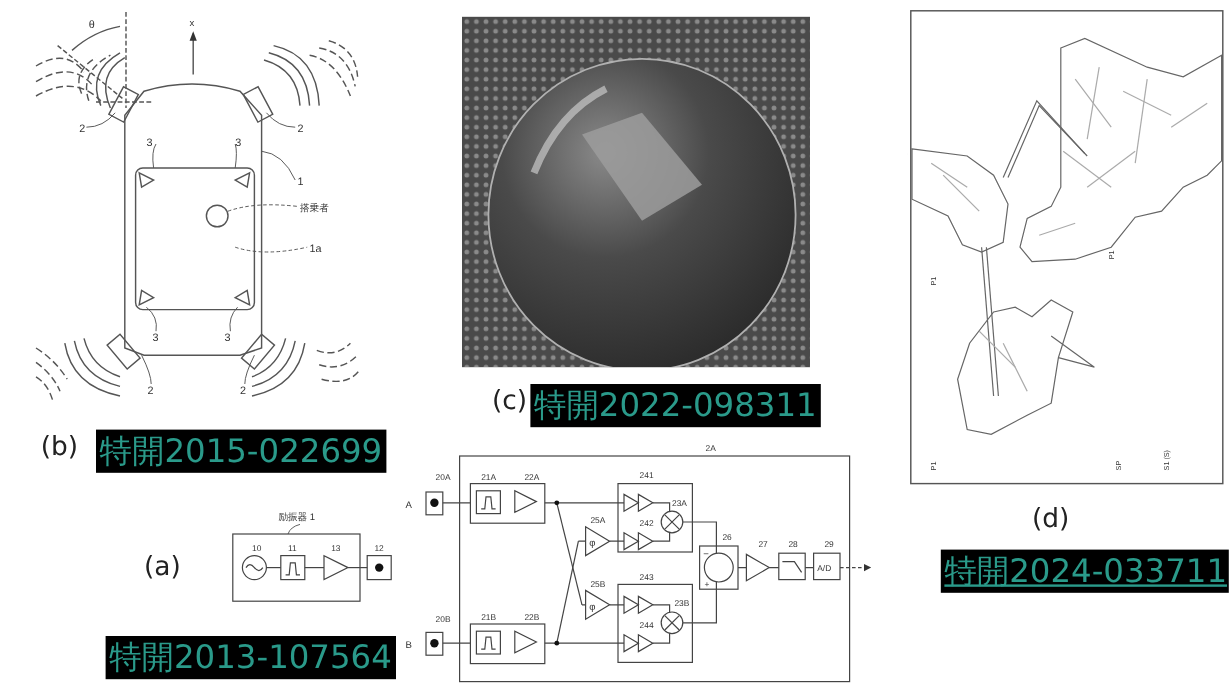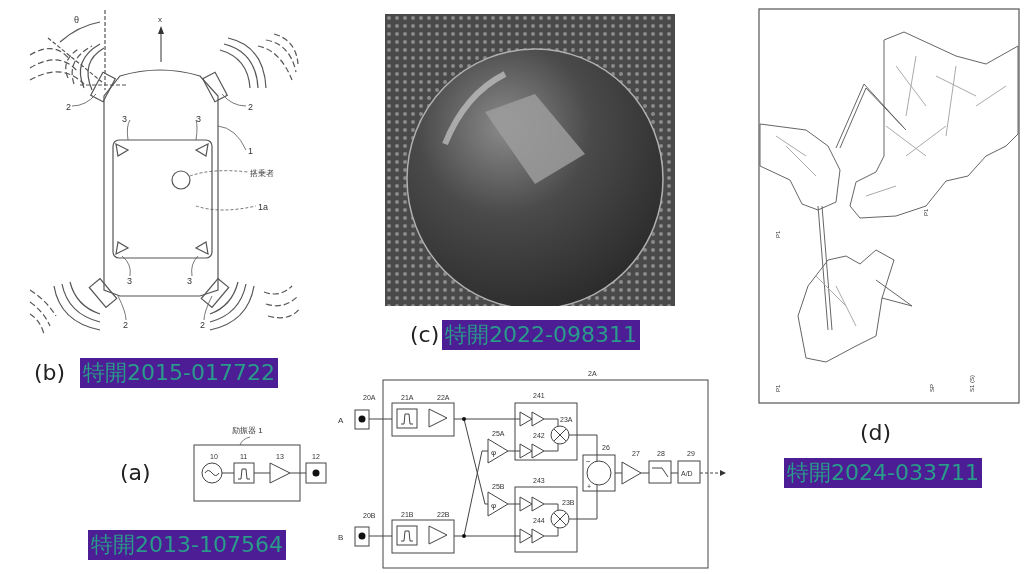--- a/index.html
+++ b/index.html
@@ -1,20 +1,20 @@
 <!DOCTYPE html>
 <html><head>
 <meta charset="utf-8">
 <style>
   html, body { margin: 0; padding: 0; background: #ffffff; }
   body { width: 1024px; height: 574px; position: relative; overflow: hidden;
          font-family: "DejaVu Sans", sans-serif; }
   .abs { position: absolute; }
   .cap { position: absolute; color: #222; font-size: 22px; font-family: "DejaVu Sans", sans-serif; white-space: nowrap; }
-  .pat { position: absolute; color: #2a9a8a; font-size: 22px; font-family: "DejaVu Sans", sans-serif; white-space: nowrap; background: #4c1d95; padding: 0 3px; }
+  .pat { position: absolute; color: #2a9a8a; font-size: 27px; font-family: "DejaVu Sans", sans-serif; white-space: nowrap; background: #000000; padding: 0 3px; }
   svg text { font-family: "Liberation Sans", sans-serif; fill: #333; }
   .photo { position: absolute; left: 385px; top: 14px; width: 290px; height: 292px; background: #5c5c5c; overflow: hidden; }
 </style>
 </head>
 <body>
 
 <svg class="abs" style="left:0;top:0" width="340" height="340" viewBox="0 0 340 340">
   <g fill="none" stroke="#555" stroke-width="1.2">
 
     <g stroke-dasharray="6 3">
@@ -107,21 +107,21 @@
   <text x="248" y="154" font-size="9">1</text>
   <text x="250" y="176" font-size="8">搭乗者</text>
   <text x="258" y="210" font-size="9">1a</text>
   <text x="127" y="284" font-size="9">3</text>
   <text x="187" y="284" font-size="9">3</text>
   <text x="123" y="328" font-size="9">2</text>
   <text x="200" y="328" font-size="9">2</text>
 </svg>
 
 <div class="cap" style="left:34px;top:360px;">(b)</div>
-<div class="pat" style="left:80px;top:358px;">特開2015-017722</div>
+<div class="pat" style="left:80px;top:358px;">特開2015-022699</div>
 
 <div class="photo">
   <svg width="290" height="292" viewBox="0 0 290 292">
     <defs>
       <pattern id="dots" width="8" height="8" patternUnits="userSpaceOnUse">
         <rect width="8" height="8" fill="#4a4a4a"></rect>
         <circle cx="4" cy="4" r="2" fill="#8a8a8a"></circle>
       </pattern>
       <radialGradient id="dome" cx="0.38" cy="0.3" r="0.75">
         <stop offset="0" stop-color="#8a8a8a"></stop>
@@ -166,21 +166,21 @@
   </g>
   <text x="-8" y="120" font-size="6" transform="rotate(-90 -8 120)"></text>
   <text x="0" y="0" font-size="6" transform="translate(0 124) rotate(-90)">34</text>
   <text x="0" y="0" font-size="6" transform="translate(24 232) rotate(-90)">P1</text>
   <text x="0" y="0" font-size="6" transform="translate(172 210) rotate(-90)">P1</text>
   <text x="0" y="0" font-size="6" transform="translate(24 386) rotate(-90)">P1</text>
   <text x="0" y="0" font-size="6" transform="translate(178 386) rotate(-90)">SP</text>
   <text x="0" y="0" font-size="6" transform="translate(218 386) rotate(-90)">S1 (S)</text>
 </svg>
 <div class="cap" style="left:860px;top:420px;">(d)</div>
-<div class="pat" style="left:784px;top:458px;">特開2024-033711</div>
+<div class="pat" style="left:784px;top:458px;text-decoration:underline;">特開2024-033711</div>
 
 <div class="cap" style="left:120px;top:460px;">(a)</div>
 <div class="pat" style="left:88px;top:530px;">特開2013-107564</div>
 
 <svg class="abs" style="left:180px;top:415px" width="160" height="90" viewBox="0 0 160 90">
   <g fill="none" stroke="#444" stroke-width="1">
     <rect x="14" y="30" width="106" height="56"></rect>
     <circle cx="32" cy="58" r="10"></circle>
     <path d="M25 58 Q28 53 32 58 Q36 63 39 58"></path>
     <line x1="42" y1="58" x2="54" y2="58"></line>

